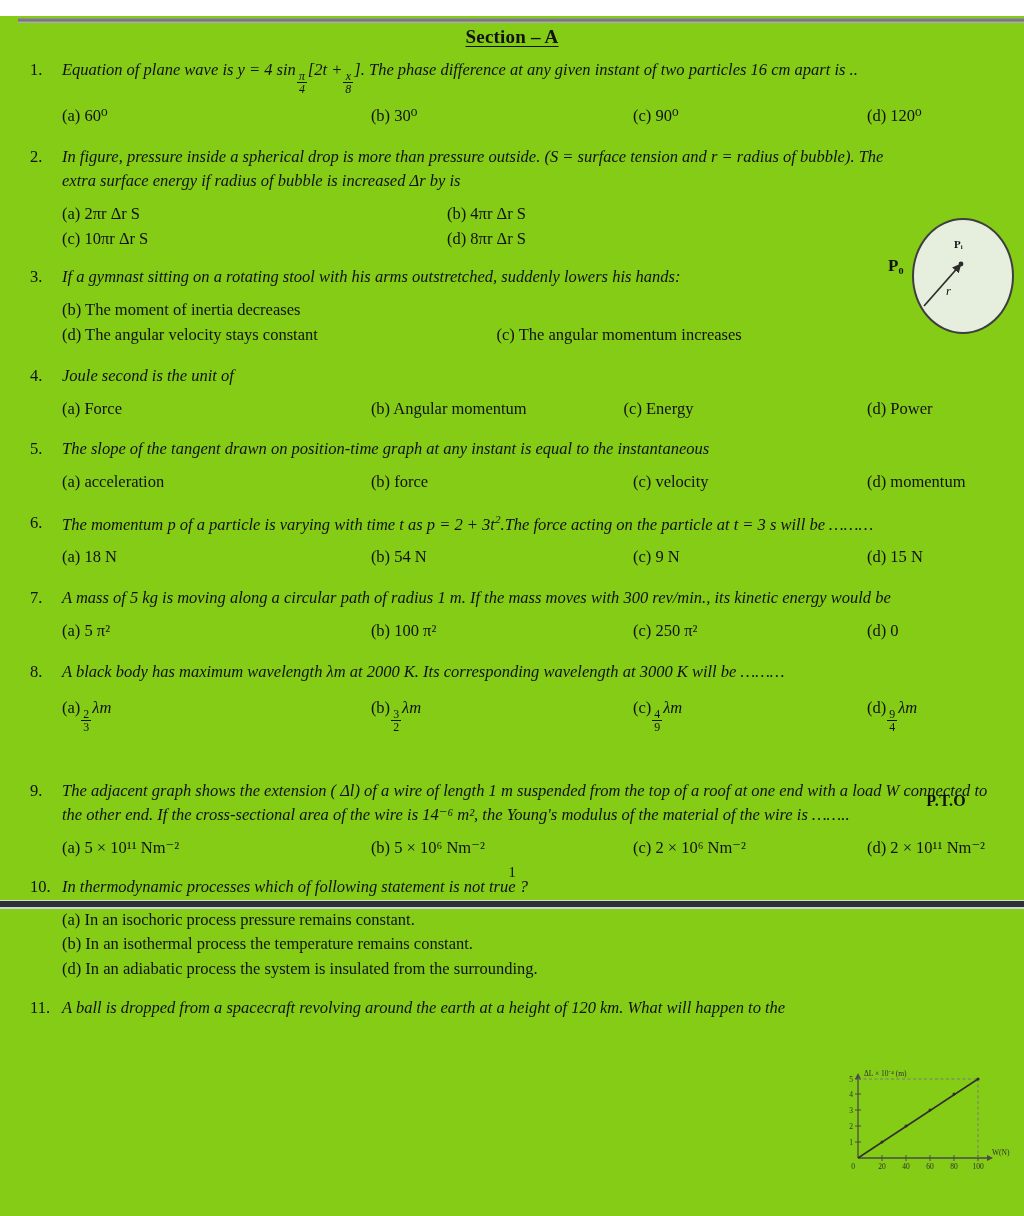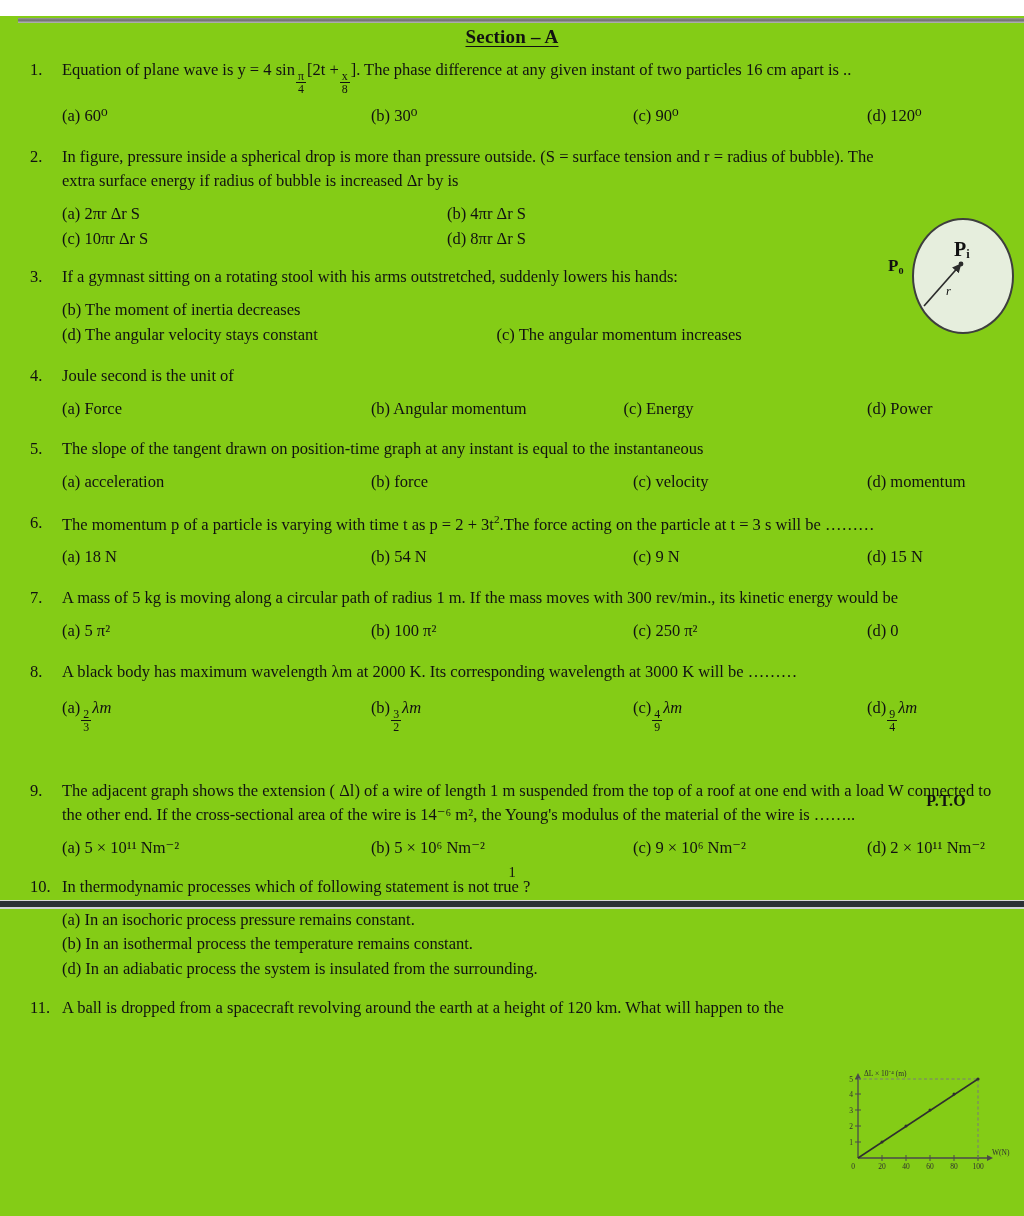--- a/index.html
+++ b/index.html
@@ -71,20 +71,21 @@
     line-height: 1.45;
   }
   .q-body {
     flex: 1 1 auto;
     min-width: 0;
   }
   .q-text {
     font-size: 16.5px;
     line-height: 1.45;
     text-align: left;
+    font-style: italic;
   }
 
   
   .opts {
     margin-top: 9px;
     font-size: 16.5px;
     line-height: 1.5;
   }
   .opts-row {
     display: flex;
@@ -152,21 +153,21 @@
     position: absolute;
     left: 12px;
     top: 44px;
     font-size: 17px;
     font-weight: bold;
   }
   .bubble-label-pi {
     position: absolute;
     left: 78px;
     top: 26px;
-    font-size: 20px;
+    font-size: 11px;
     font-weight: bold;
   }
   .bubble-label-r {
     position: absolute;
     left: 70px;
     top: 72px;
     font-size: 12.5px;
     font-style: italic;
   }
   .bubble-fig svg { position: absolute; left: 0; top: 0; }
@@ -375,21 +376,21 @@
   <div class="page-break-rule"></div>
 
   <div class="q" style="margin-top:46px;">
     <div class="q-num">9.</div>
     <div class="q-body">
       <div class="q-text">The adjacent graph shows the extension ( Δl) of a wire of length 1 m suspended from the top of a roof at one end with a load W connected to the other end. If the cross-sectional area of the wire is 14⁻⁶ m², the Young's modulus of the material of the wire is ……..</div>
       <div class="opts">
         <div class="opts-row cols4">
           <span class="opt">(a) 5 × 10¹¹ Nm⁻²</span>
           <span class="opt">(b) 5 × 10⁶ Nm⁻²</span>
-          <span class="opt">(c) 9 × 10⁶ Nm⁻²</span>
+          <span class="opt">(c) 2 × 10⁶ Nm⁻²</span>
           <span class="opt">(d) 2 × 10¹¹ Nm⁻²</span>
         </div>
       </div>
     </div>
   </div>
 
   <div class="q" style="margin-top:14px;">
     <div class="q-num">10.</div>
     <div class="q-body" style="max-width:800px;">
       <div class="q-text">In thermodynamic processes which of following statement is not true ?</div>

